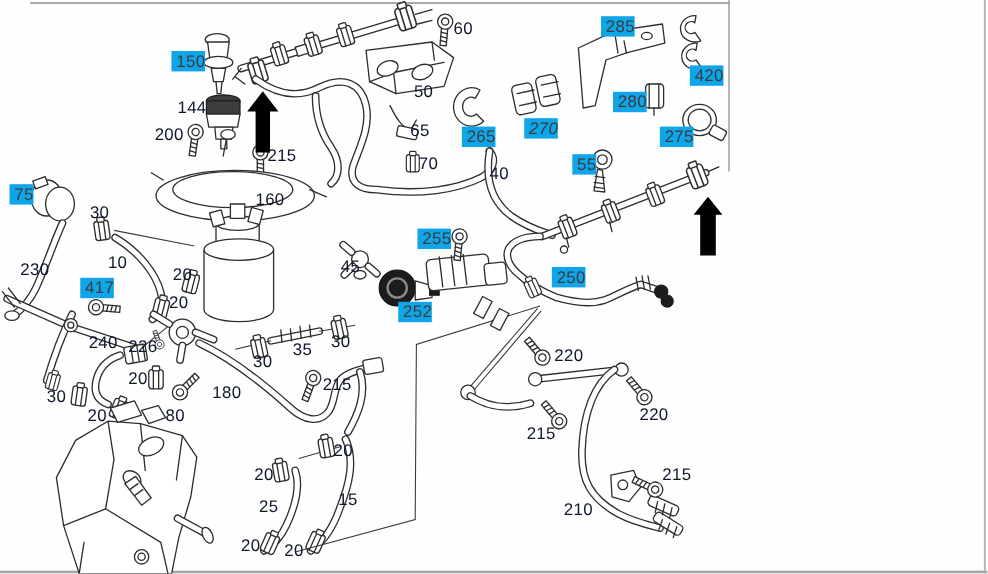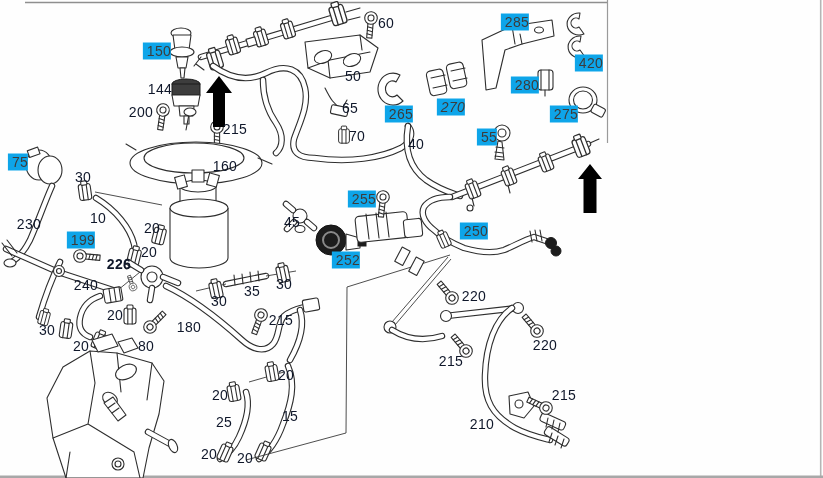--- a/index.html
+++ b/index.html
@@ -302,23 +302,23 @@
       <div class="part-label hl" style="left: 157px; top: 51px;">150</div>
       <div class="part-label" style="left: 160px; top: 89px;">144</div>
       <div class="part-label" style="left: 141px; top: 112px;">200</div>
       <div class="part-label" style="left: 235px; top: 129px;">215</div>
       <div class="part-label" style="left: 225px; top: 166px;">160</div>
       <div class="part-label hl" style="left: 18px; top: 162px;">75</div>
       <div class="part-label" style="left: 83px; top: 177px;">30</div>
       <div class="part-label" style="left: 29px; top: 224px;">230</div>
       <div class="part-label" style="left: 98px; top: 218px;">10</div>
       <div class="part-label" style="left: 152px; top: 228px;">20</div>
-      <div class="part-label hl" style="left: 81px; top: 240px;">199</div>
+      <div class="part-label hl" style="left: 81px; top: 240px;">417</div>
       <div class="part-label" style="left: 149px; top: 252px;">20</div>
-      <div class="part-label" style="left: 119px; top: 264px; font-weight: bold;">226</div>
+      <div class="part-label" style="left: 119px; top: 288px;">226</div>
       <div class="part-label" style="left: 86px; top: 285px;">240</div>
       <div class="part-label" style="left: 115px; top: 315px;">20</div>
       <div class="part-label" style="left: 47px; top: 330px;">30</div>
       <div class="part-label" style="left: 81px; top: 346px;">20</div>
       <div class="part-label" style="left: 146px; top: 346px;">80</div>
       <div class="part-label" style="left: 189px; top: 327px;">180</div>
       <div class="part-label" style="left: 219px; top: 301px;">30</div>
       <div class="part-label" style="left: 252px; top: 291px;">35</div>
       <div class="part-label" style="left: 284px; top: 284px;">30</div>
       <div class="part-label" style="left: 281px; top: 320px;">215</div>

